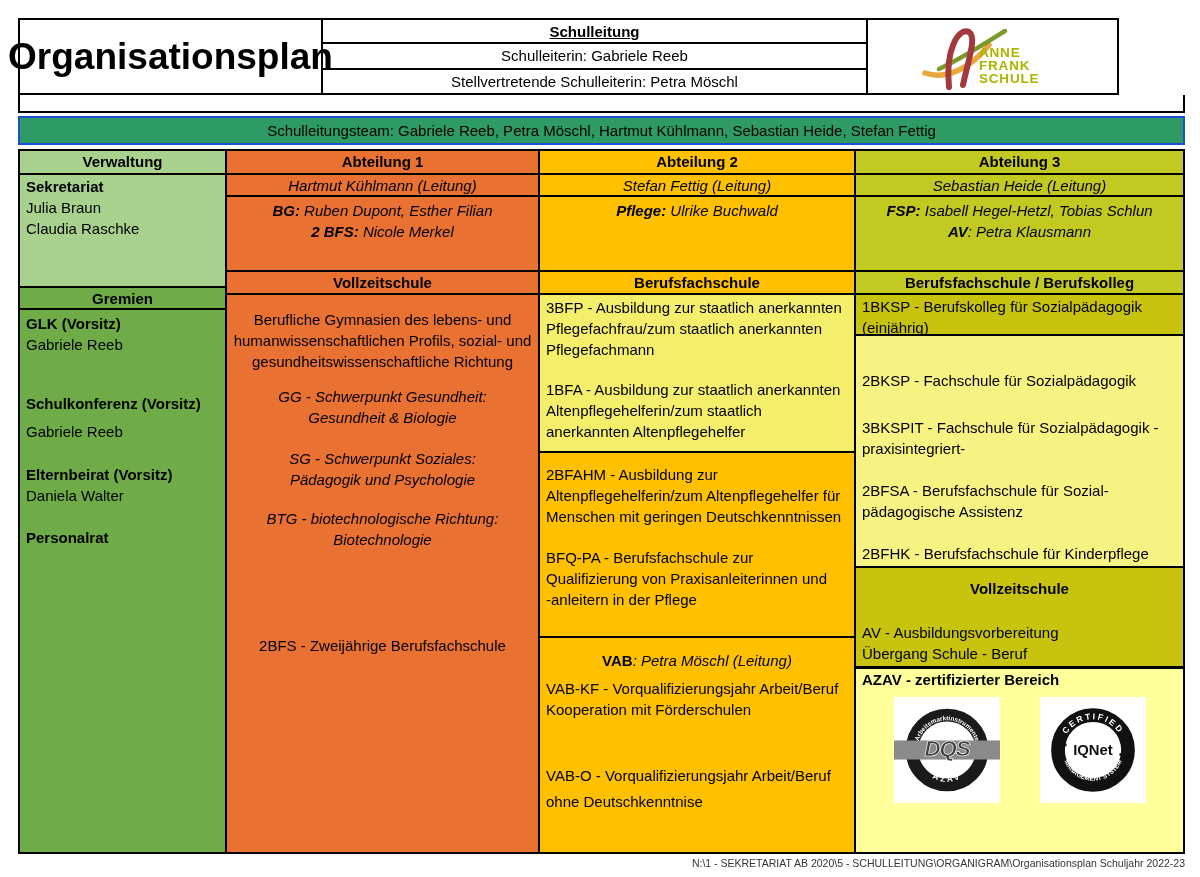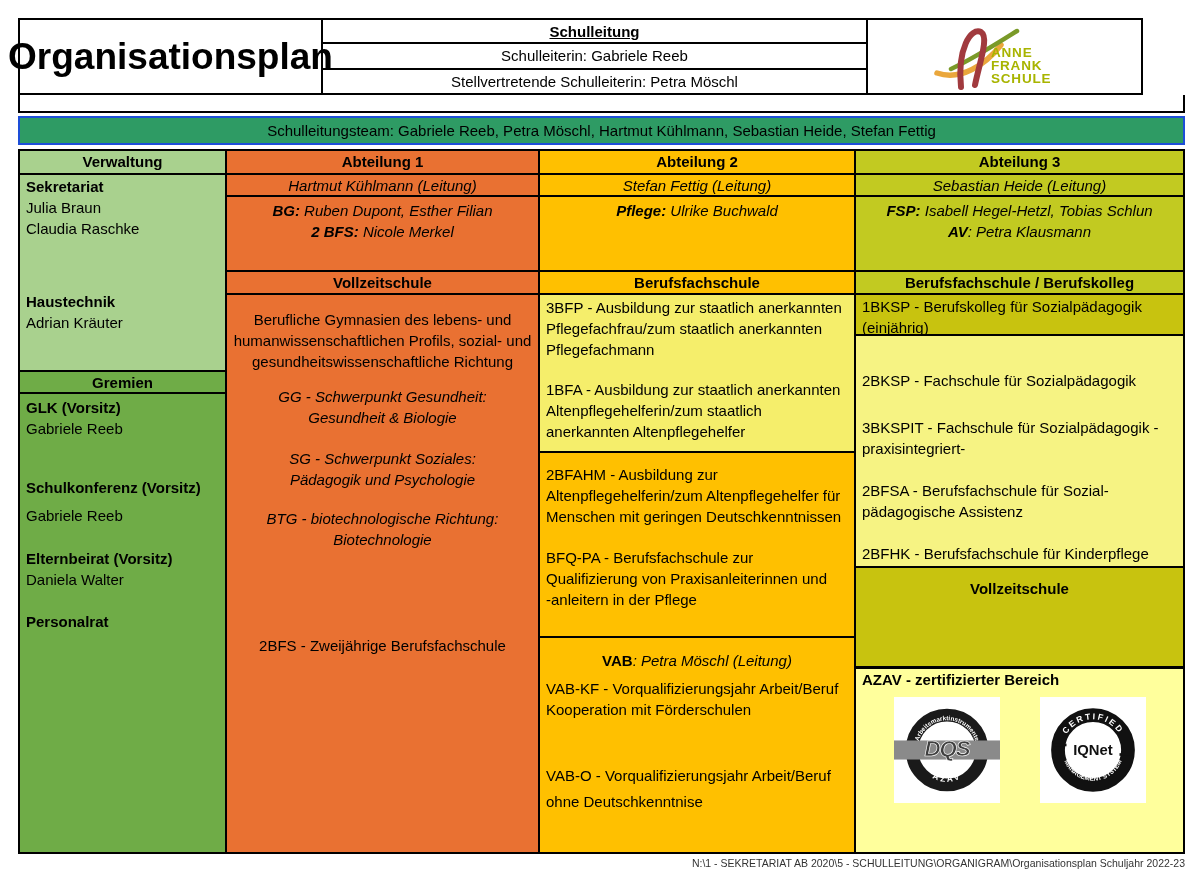--- a/index.html
+++ b/index.html
@@ -6,21 +6,21 @@
   body{width:1200px;height:877px;position:relative;font-family:"Liberation Sans",sans-serif;font-size:15px;color:#000;overflow:hidden;}
   .sheet{position:absolute;left:18px;top:18px;width:1167px;}
   .bx{box-sizing:border-box;}
   
   .hdr-row{display:flex;height:77px;}
   .title-cell{width:305px;border:2px solid #000;display:flex;align-items:center;justify-content:center;font-size:37px;font-weight:bold;}
   .mid-stack{width:545px;display:flex;flex-direction:column;}
   .mid-cell{border:2px solid #000;border-left:none;height:26px;display:flex;align-items:center;justify-content:center;}
   .mid-cell + .mid-cell{border-top:none;flex:1;}
   .mid-top{font-weight:bold;text-decoration:underline;}
-  .logo-cell{width:275px;border:2px solid #000;border-left:none;display:flex;align-items:center;justify-content:center;}
+  .logo-cell{width:251px;border:2px solid #000;border-left:none;display:flex;align-items:center;justify-content:center;}
   .gap-row{height:18px;border:2px solid #000;border-top:none;}
   .banner{margin-top:3px;height:29px;background:var(--banner-green);border:2px solid #1d4ed8;display:flex;align-items:center;justify-content:center;}
   
   .cols{margin-top:4px;display:flex;border:2px solid #000;height:705px;align-items:stretch;}
   .col{display:flex;flex-direction:column;}
   .col + .col{border-left:2px solid #000;}
   .col-verw{width:205px;}
   .col-a1{width:313px;}
   .col-a2{width:316px;}
   .col-a3{flex:1;}
@@ -79,21 +79,21 @@
   </div>
 
   <div class="gap-row bx"></div>
 
   <div class="banner bx">Schulleitungsteam: Gabriele Reeb, Petra Möschl, Hartmut Kühlmann, Sebastian Heide, Stefan Fettig</div>
 
   <div class="cols bx">
 
     <div class="col col-verw bx">
       <div class="cell bx chead bg-lgreen">Verwaltung</div>
-      <div class="cell bx bg-lgreen" style="height:197px;">
+      <div class="cell bx bg-lgreen" style="height:113px;">
         <p class="pre b">Sekretariat</p>
         <p class="pre">Julia Braun
 Claudia Raschke</p>
         <p class="pre b" style="margin-top:52px;">Haustechnik</p>
         <p class="pre">Adrian Kräuter</p>
       </div>
       <div class="cell bx chead bg-mgreen">Gremien</div>
       <div class="cell bx grow bg-mgreen" style="padding-top:3px;">
         <p class="pre b">GLK (Vorsitz)</p>
         <p class="pre">Gabriele Reeb</p>
@@ -174,20 +174,22 @@
       <div class="cell bx bg-ya3" style="height:232px;padding-top:34px;">
         <p class="pre">2BKSP - Fachschule für Sozialpädagogik</p>
         <p class="pre" style="margin-top:26px;">3BKSPIT - Fachschule für Sozialpädagogik -
 praxisintegriert-</p>
         <p class="pre" style="margin-top:21px;">2BFSA - Berufsfachschule für Sozial-
 pädagogische Assistenz</p>
         <p class="pre" style="margin-top:21px;">2BFHK - Berufsfachschule für Kinderpflege</p>
       </div>
       <div class="cell bx bg-olive" style="height:100px;padding-top:10px;">
         <p class="pre ctr b">Vollzeitschule</p>
+        <p class="pre" style="margin-top:23px;">AV - Ausbildungsvorbereitung
+Übergang Schule - Beruf</p>
       </div>
       <div class="grow bg-azav azav-box bx">
         <p class="pre b">AZAV - zertifizierter Bereich</p>
         <div class="seals">
           <div class="seal">
             <svg width="106" height="106" viewBox="0 0 100 100">
               <rect x="0" y="0" width="100" height="100" fill="#ffffff"></rect>
               <circle cx="50" cy="50" r="33" fill="#ffffff" stroke="#1a1a1a" stroke-width="12"></circle>
               <rect x="0" y="41" width="100" height="18" fill="#8a8a8a"></rect>
               <text x="50" y="56" text-anchor="middle" font-size="21" font-weight="bold" font-style="italic" fill="#3f3f3f" stroke="#ffffff" stroke-width="0.6" letter-spacing="-1">DQS</text>

